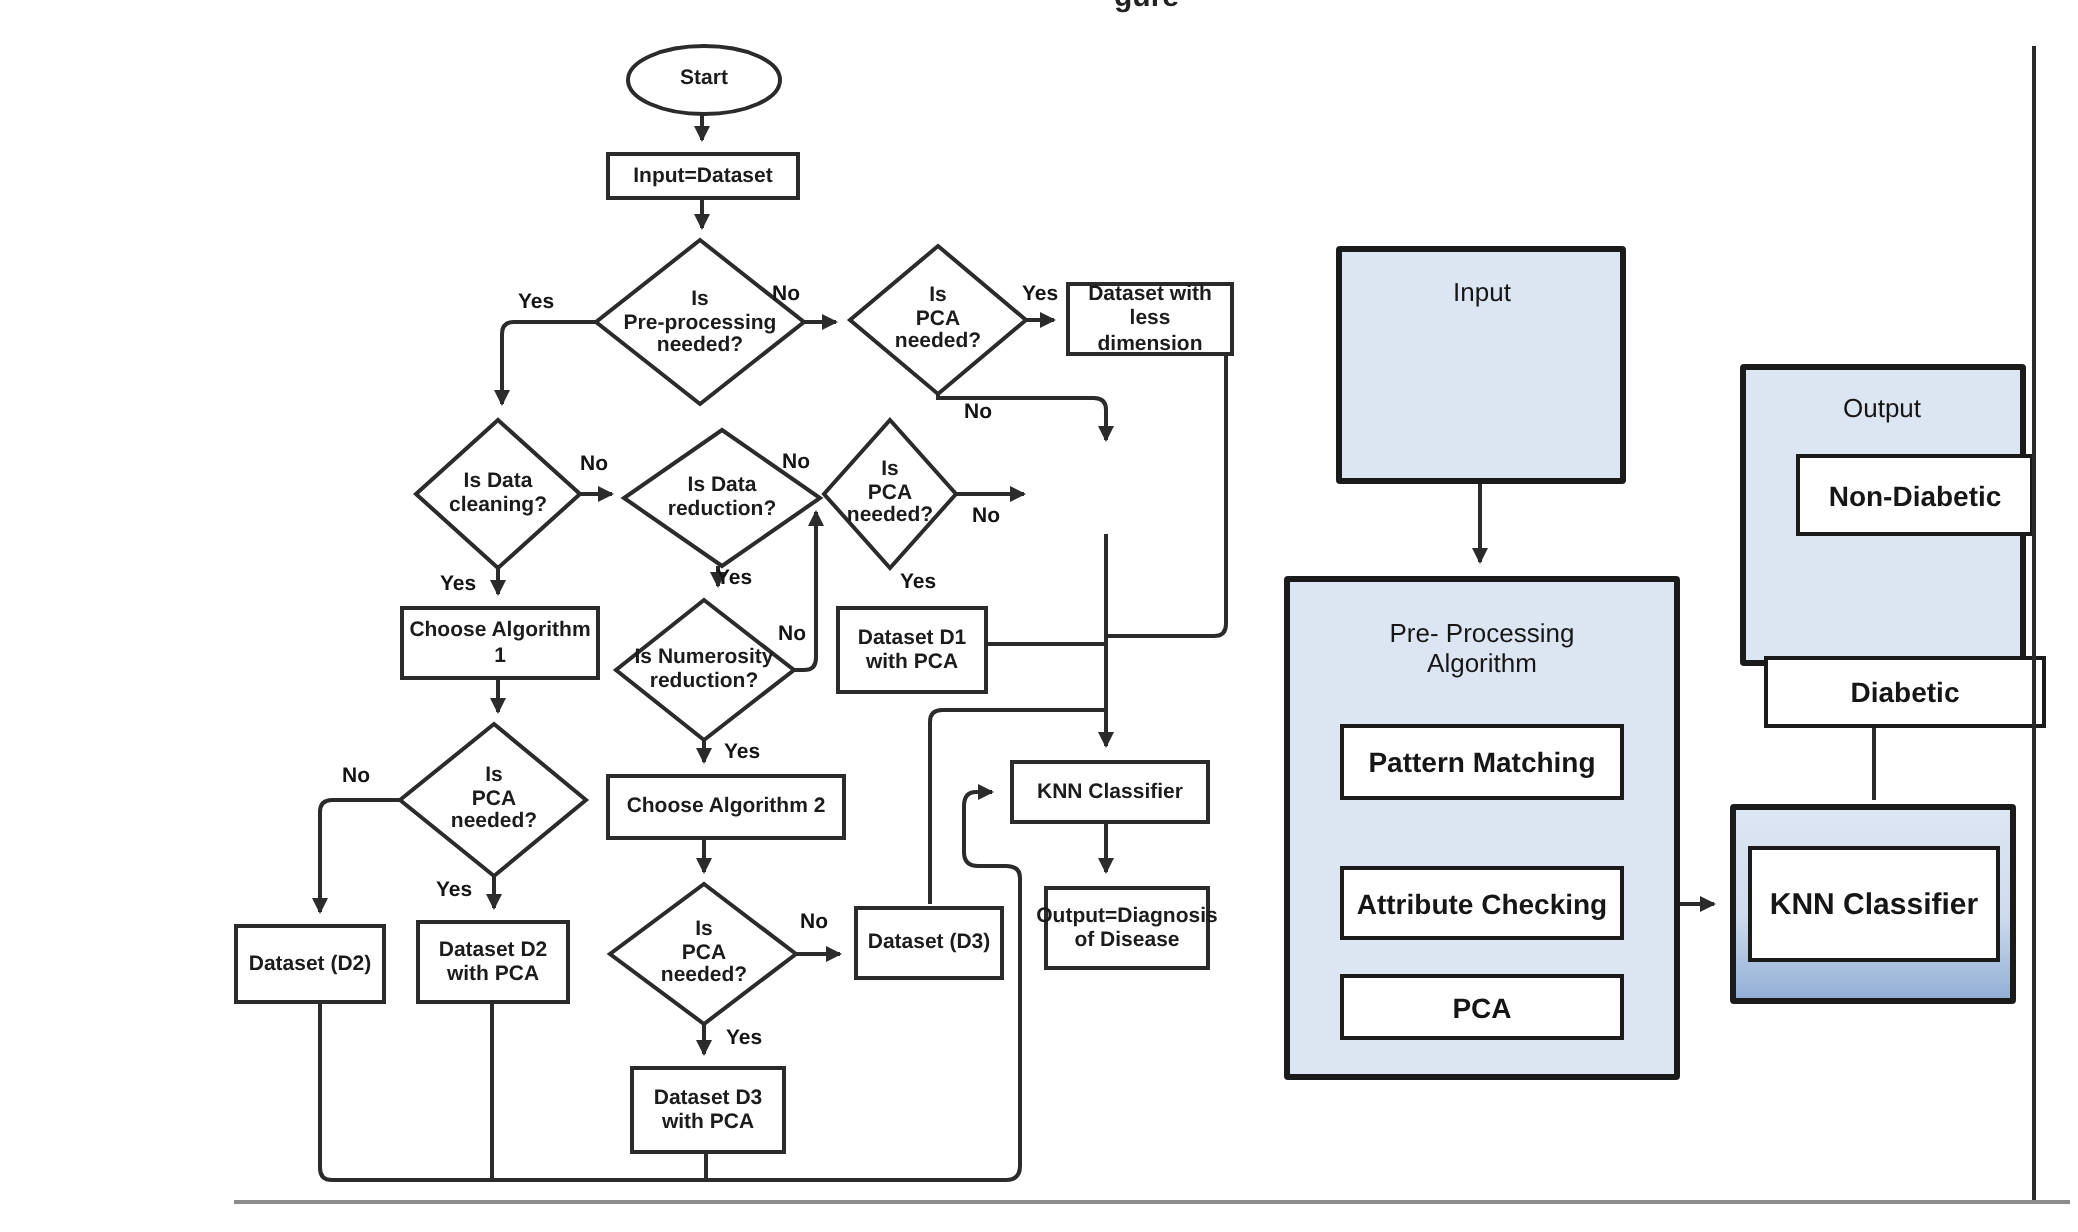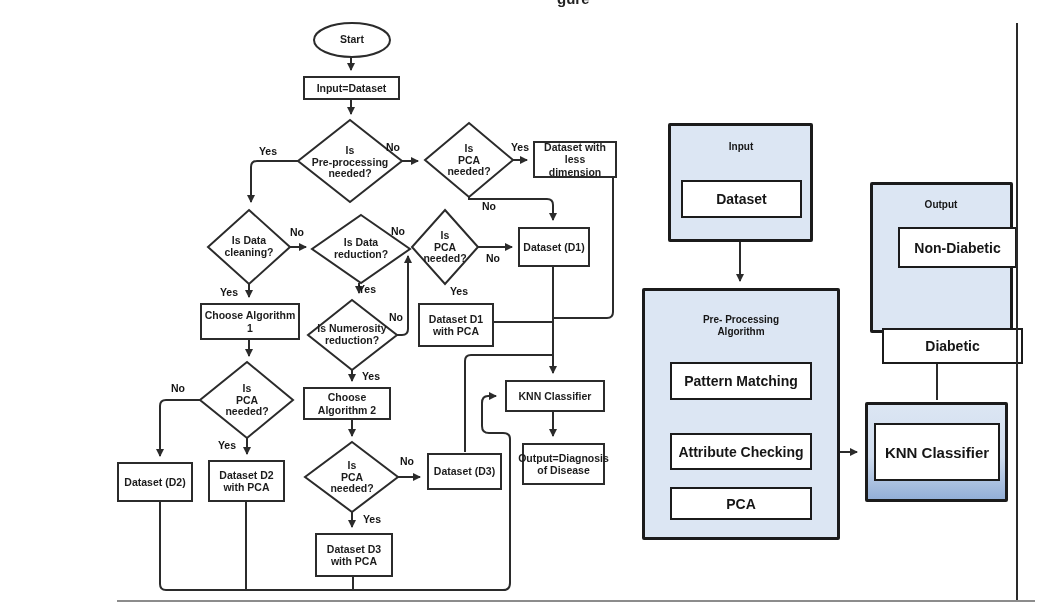--- a/index.html
+++ b/index.html
@@ -8,21 +8,21 @@
   #flow-svg{position:absolute;left:0;top:0;}
   .box{position:absolute;background:#ffffff;border:2px solid #2b2b2b;display:flex;
        align-items:center;justify-content:center;text-align:center;font-weight:bold;
        font-size:10.5px;line-height:1.15;color:#1c1c1c;white-space:pre-line;box-sizing:border-box;}
   .dlabel{position:absolute;transform:translate(-50%,-50%);text-align:center;font-weight:bold;
           font-size:10.5px;line-height:1.1;color:#1c1c1c;white-space:pre-line;}
   .elabel{position:absolute;transform:translate(-50%,-50%);font-weight:bold;font-size:10.5px;
           color:#141414;}
   .pblock{position:absolute;background:#dce6f3;border:3px solid #1b1b1b;border-radius:2px;box-sizing:border-box;}
   .pblock.gradient{background:linear-gradient(180deg,#dce6f3 0%,#cfdcee 55%,#93afd7 100%);}
-  .ptitle{position:absolute;transform:translate(-50%,-50%);font-weight:bold;font-size:10px;
+  .ptitle{position:absolute;transform:translate(-50%,-50%);font-weight:normal;font-size:13px;
           color:#161616;text-align:center;white-space:pre-line;line-height:1.15;}
   .pbox{position:absolute;background:#ffffff;border:2px solid #1b1b1b;display:flex;align-items:center;
         justify-content:center;font-weight:bold;font-size:14px;color:#161616;box-sizing:border-box;}
   .vline{position:absolute;background:#2a2a2a;}
   .hline{position:absolute;background:#8c8c8c;}
   .fragment{position:absolute;font-weight:bold;font-size:15px;color:#222222;}
 </style>
 </head>
 <body>
 
@@ -102,25 +102,24 @@
   <div class="dlabel" style="left:247px;top:400px;">Is
 PCA
 needed?</div>
   <div class="dlabel" style="left:352px;top:477px;">Is
 PCA
 needed?</div>
 
   <div class="box" style="left:303px;top:76px;width:97px;height:24px;text-align:center;">Input=Dataset</div>
   <div class="box" style="left:533px;top:141px;width:84px;height:37px;">Dataset with less
 dimension</div>
-  <div class="box" style="left:518px;top:227px;width:72px;height:40px;">Dataset (D1)</div>
   <div class="box" style="left:200px;top:303px;width:100px;height:37px;">Choose Algorithm 1</div>
   <div class="box" style="left:418px;top:303px;width:76px;height:44px;">Dataset D1
 with PCA</div>
-  <div class="box" style="left:303px;top:387px;width:88px;height:33px;">Choose Algorithm 2</div>
+  <div class="box" style="left:303px;top:387px;width:120px;height:33px;">Choose Algorithm 2</div>
   <div class="box" style="left:117px;top:462px;width:76px;height:40px;">Dataset (D2)</div>
   <div class="box" style="left:208px;top:460px;width:77px;height:42px;">Dataset D2
 with PCA</div>
   <div class="box" style="left:427px;top:453px;width:75px;height:37px;">Dataset (D3)</div>
   <div class="box" style="left:315px;top:533px;width:78px;height:44px;">Dataset D3
 with PCA</div>
   <div class="box" style="left:505px;top:380px;width:100px;height:32px;">KNN Classifier</div>
   <div class="box" style="left:522px;top:443px;width:83px;height:42px;">Output=Diagnosis
 of Disease</div>
 
@@ -136,21 +135,20 @@
   <div class="elabel" style="left:459px;top:291px;">Yes</div>
   <div class="elabel" style="left:396px;top:317px;">No</div>
   <div class="elabel" style="left:371px;top:376px;">Yes</div>
   <div class="elabel" style="left:178px;top:388px;">No</div>
   <div class="elabel" style="left:227px;top:445px;">Yes</div>
   <div class="elabel" style="left:407px;top:461px;">No</div>
   <div class="elabel" style="left:372px;top:519px;">Yes</div>
 
   <div class="pblock" style="left:668px;top:123px;width:145px;height:119px;"></div>
   <div class="ptitle" style="left:741px;top:147px;">Input</div>
-  <div class="pbox" style="left:681px;top:180px;width:121px;height:38px;">Dataset</div>
 
   <div class="pblock" style="left:642px;top:288px;width:198px;height:252px;"></div>
   <div class="ptitle" style="left:741px;top:325px;">Pre- Processing
 Algorithm</div>
   <div class="pbox" style="left:670px;top:362px;width:142px;height:38px;">Pattern Matching</div>
   <div class="pbox" style="left:670px;top:433px;width:142px;height:37px;">Attribute Checking</div>
   <div class="pbox" style="left:670px;top:487px;width:142px;height:33px;">PCA</div>
 
   <div class="pblock gradient" style="left:865px;top:402px;width:143px;height:100px;"></div>
   <div class="pbox" style="left:874px;top:423px;width:126px;height:58px;font-size:15px;">KNN Classifier</div>

